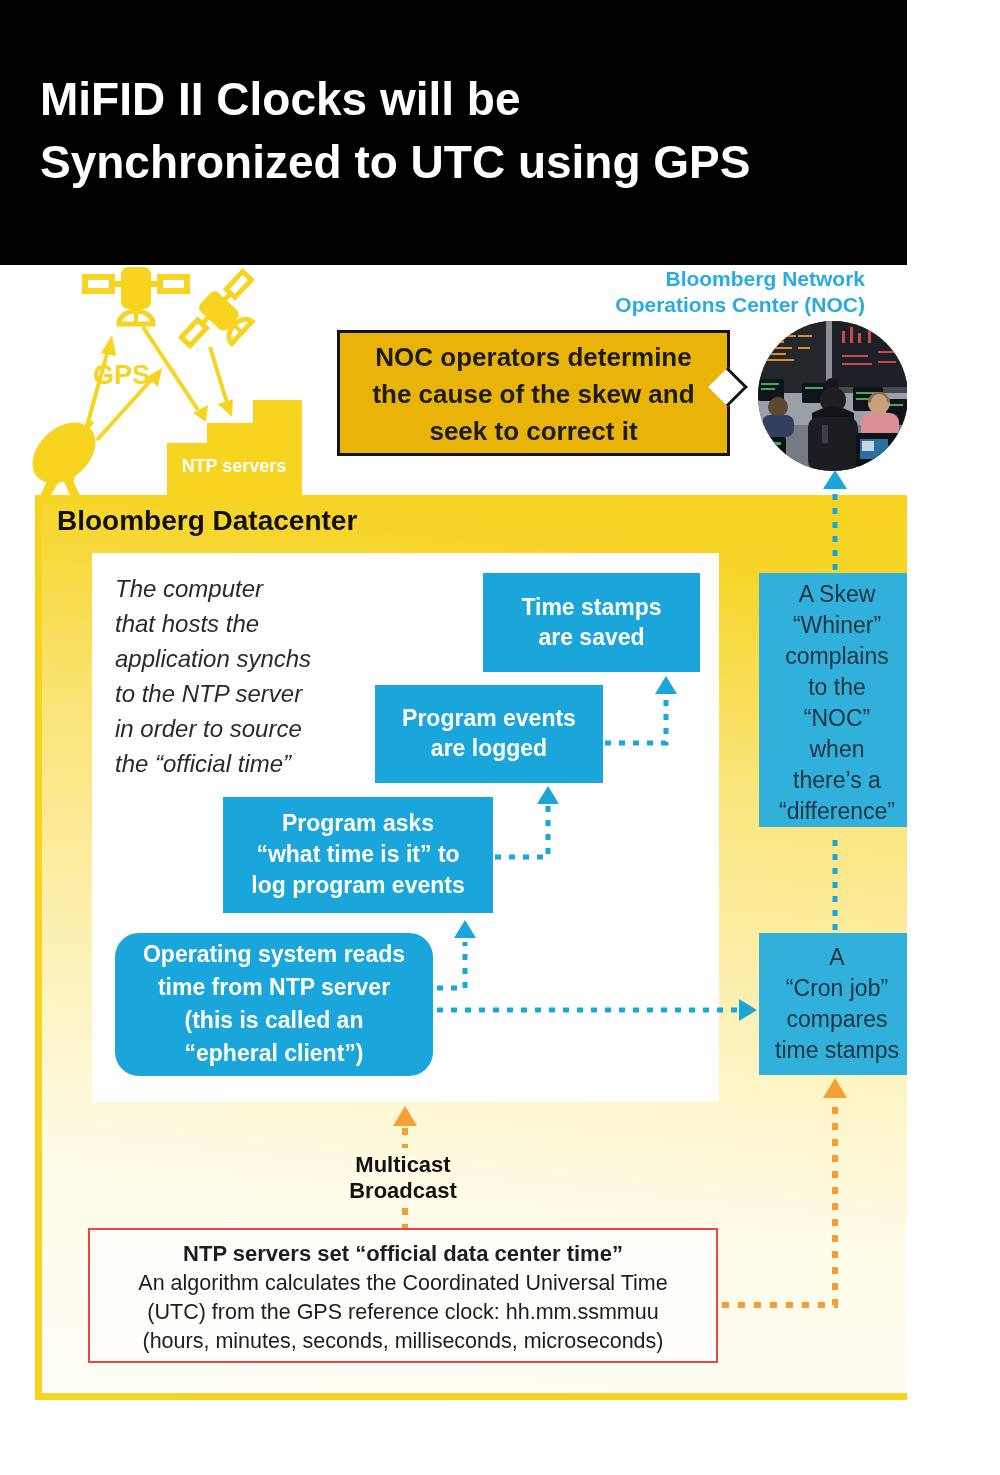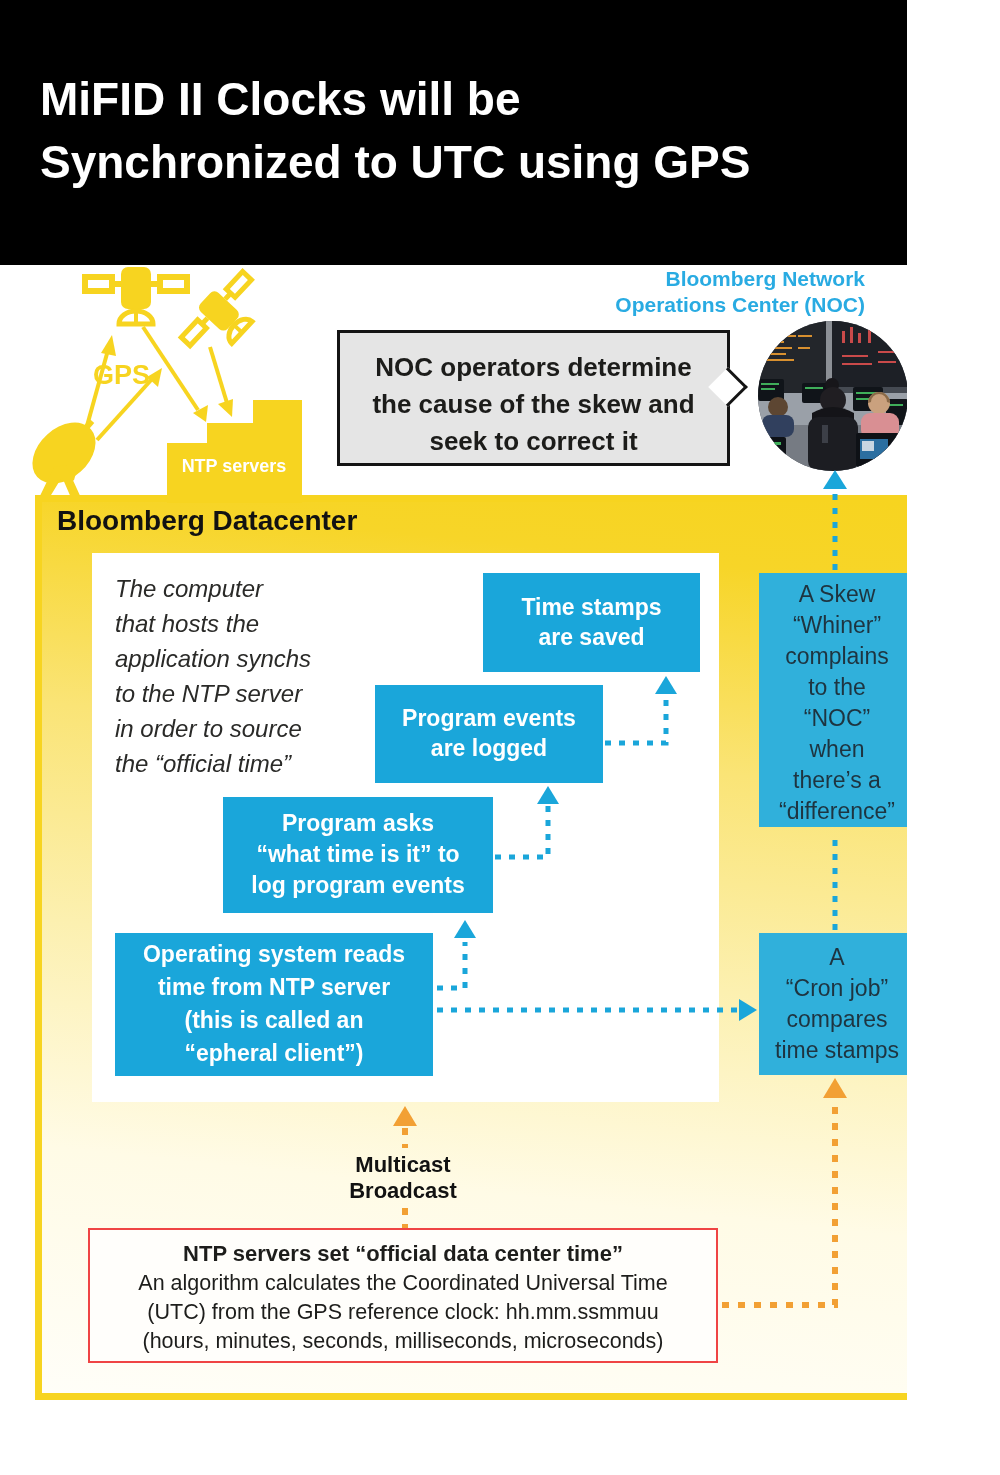--- a/index.html
+++ b/index.html
@@ -10,44 +10,44 @@
   
   #header{position:absolute;left:0;top:0;width:1000px;height:265px;background:#000000;}
   #main-title{position:absolute;left:40px;top:68px;color:#ffffff;font-size:46px;font-weight:bold;
               line-height:63px;letter-spacing:0px;}
 
   
   #noc-heading{position:absolute;right:42px;top:266px;text-align:right;color:#29abe2;
                font-size:21px;font-weight:bold;line-height:26px;}
 
   
-  #bubble{position:absolute;left:337px;top:330px;width:387px;height:114px;background:#e5e5e5;
+  #bubble{position:absolute;left:337px;top:330px;width:387px;height:114px;background:#eab308;
           border:3px solid #141414;text-align:center;color:#1c1c1a;font-size:26px;font-weight:bold;
-          line-height:37px;padding-top:16px;}
+          line-height:37px;padding-top:6px;}
   #bubble-tail{position:absolute;left:714px;top:373px;width:25px;height:25px;background:#ffffff;
                border-top:3px solid #141414;border-right:3px solid #141414;transform:rotate(45deg);}
 
   
   #noc-photo{position:absolute;left:758px;top:321px;width:150px;height:150px;border-radius:50%;overflow:hidden;}
 
   
   #datacenter{position:absolute;left:35px;top:495px;width:928px;height:905px;box-sizing:border-box;
               border:7px solid #f7d420;
               background:linear-gradient(186deg,#f7d41f 0%,#f7d528 9%,#fae476 30%,#fcf0b0 52%,#fffbe6 75%,#fffef8 100%);}
   #dc-title{position:absolute;left:57px;top:505px;color:#121212;font-size:28px;font-weight:bold;}
   #inner-white{position:absolute;left:92px;top:553px;width:627px;height:549px;background:#ffffff;}
   #computer-note{position:absolute;left:115px;top:571px;width:250px;color:#2a2a28;font-size:24px;line-height:35px;font-style:italic;}
 
   
   .flow-box{position:absolute;background:#1aa6da;color:#ffffff;font-weight:bold;text-align:center;
             font-size:23px;box-sizing:border-box;}
   #box-time-stamps{left:483px;top:573px;width:217px;height:99px;line-height:30px;padding-top:19px;}
   #box-program-events{left:375px;top:685px;width:228px;height:98px;line-height:30px;padding-top:18px;}
   #box-program-asks{left:223px;top:797px;width:270px;height:116px;line-height:31px;padding-top:11px;}
-  #box-os-reads{left:115px;top:933px;width:318px;height:143px;line-height:33px;padding-top:5px;}
+  #box-os-reads{left:115px;top:933px;width:318px;height:143px;line-height:33px;padding-top:5px;border-radius:24px;}
 
   
   .side-box{position:absolute;background:#30b0db;color:#1e3440;text-align:center;font-size:23px;
             box-sizing:border-box;}
   #box-skew{left:759px;top:573px;width:156px;height:254px;line-height:31px;padding-top:6px;}
   #box-cron{left:759px;top:933px;width:156px;height:142px;line-height:31px;padding-top:9px;}
 
   
   #multicast{position:absolute;left:303px;top:1152px;width:200px;text-align:center;color:#121212;
              font-size:22px;font-weight:bold;line-height:26px;}

